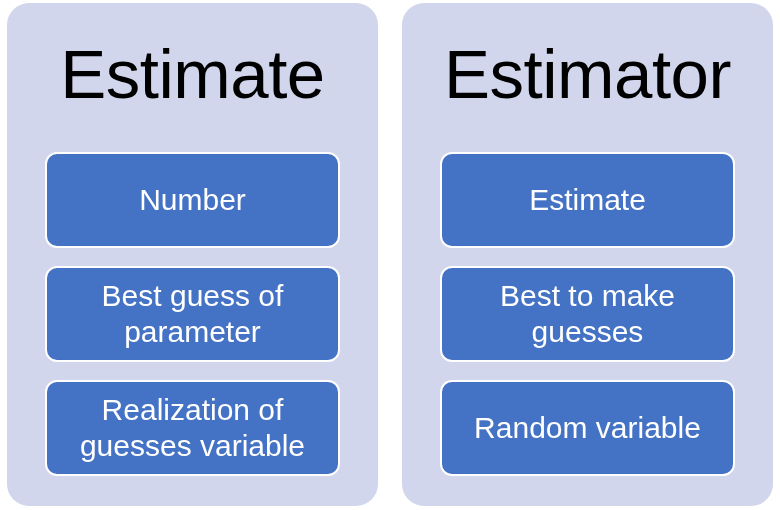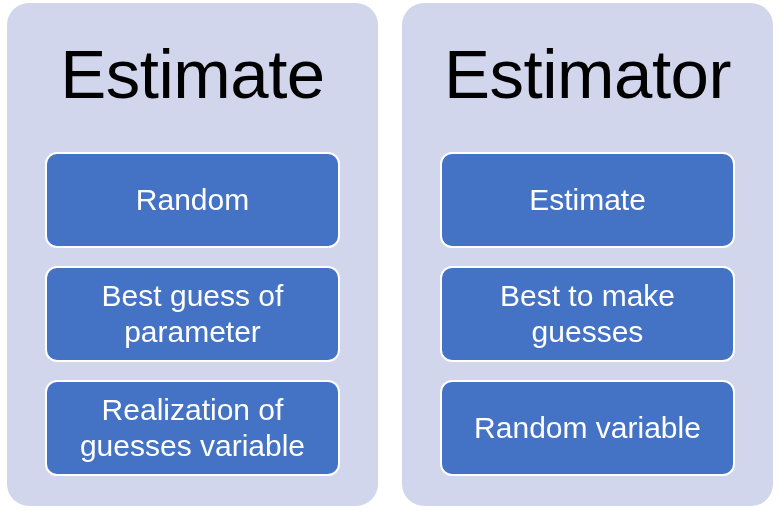--- a/index.html
+++ b/index.html
@@ -87,21 +87,21 @@
   }
 </style>
 </head>
 <body>
 
 <div class="stage">
 
   <div class="panel panel-left">
     <div class="panel-title">Estimate</div>
     <div class="box-list">
-      <div class="box">Random</div>
+      <div class="box">Number</div>
       <div class="box">Best guess of
 parameter</div>
       <div class="box">Realization of
 guesses variable</div>
     </div>
   </div>
 
   <div class="panel panel-right">
     <div class="panel-title">Estimator</div>
     <div class="box-list">

